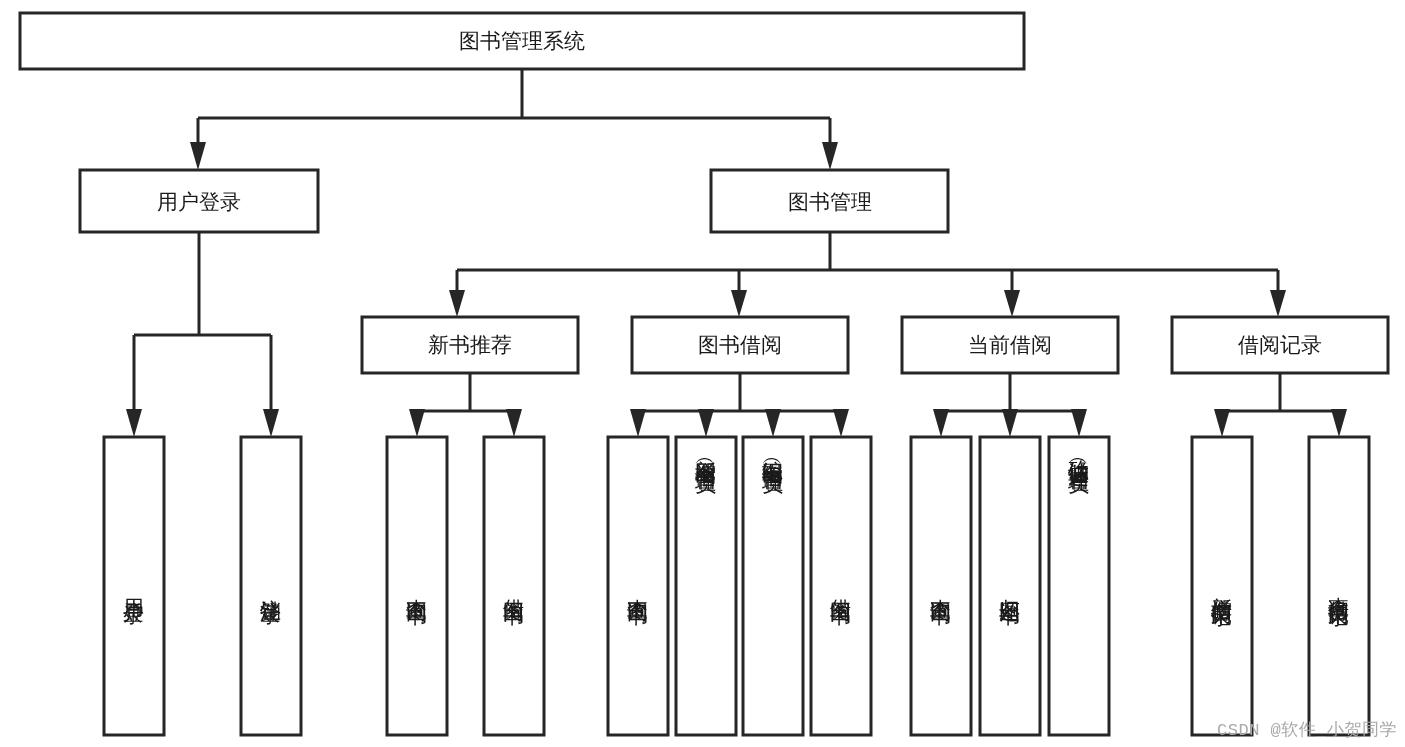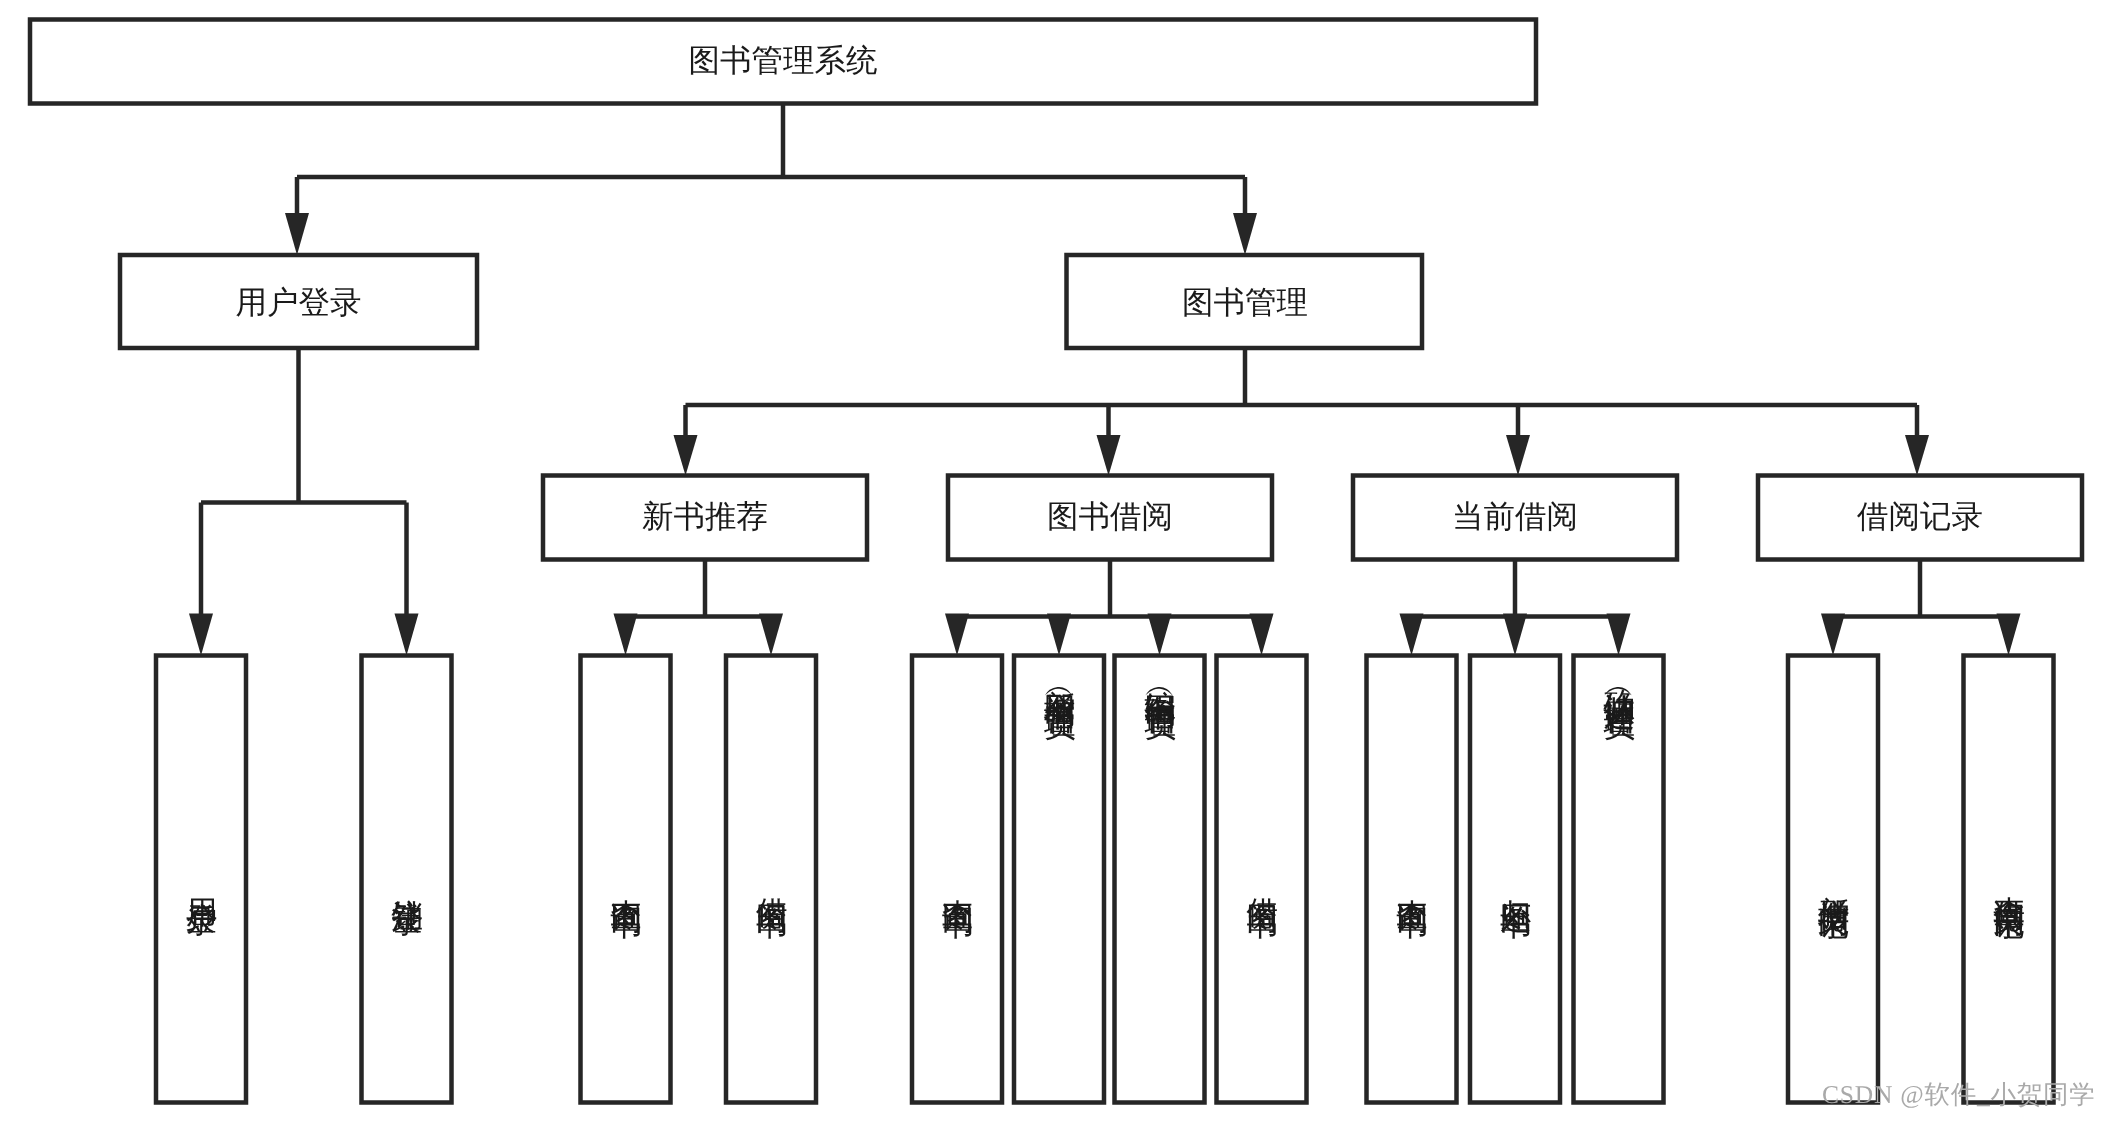--- a/index.html
+++ b/index.html
@@ -56,21 +56,21 @@
     letter-spacing: 2px;
     line-height: 1;
     text-align: center;
     white-space: nowrap;
     pointer-events: none;
   }
   .watermark {
     position: absolute;
     right: 8px;
     bottom: 6px;
-    font-family: Liberation Serif, serif;
+    font-family: Liberation Mono, monospace;
     font-size: 17px;
     color: #a9a9a9;
     letter-spacing: 0.5px;
     white-space: nowrap;
   }
 </style>
 </head>
 <body>
 
 <div id="diagram-root">

